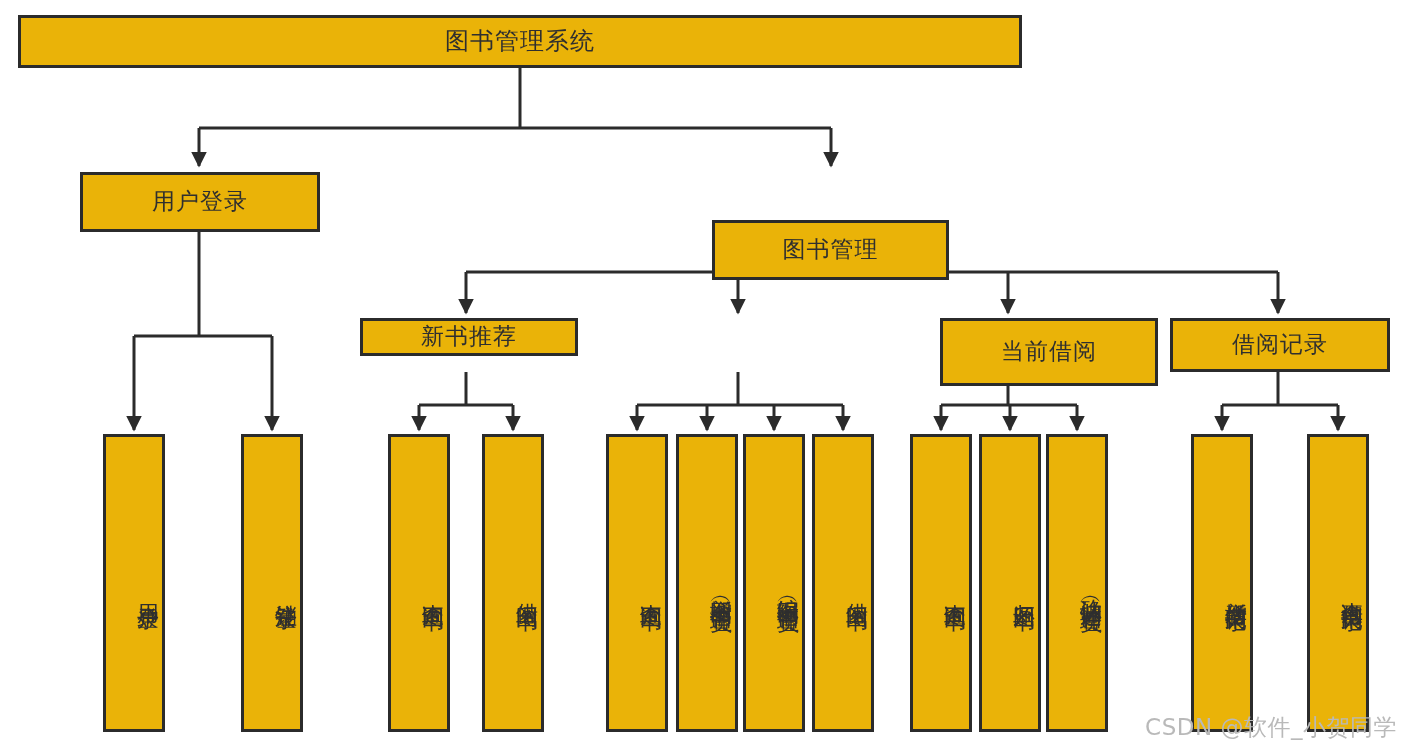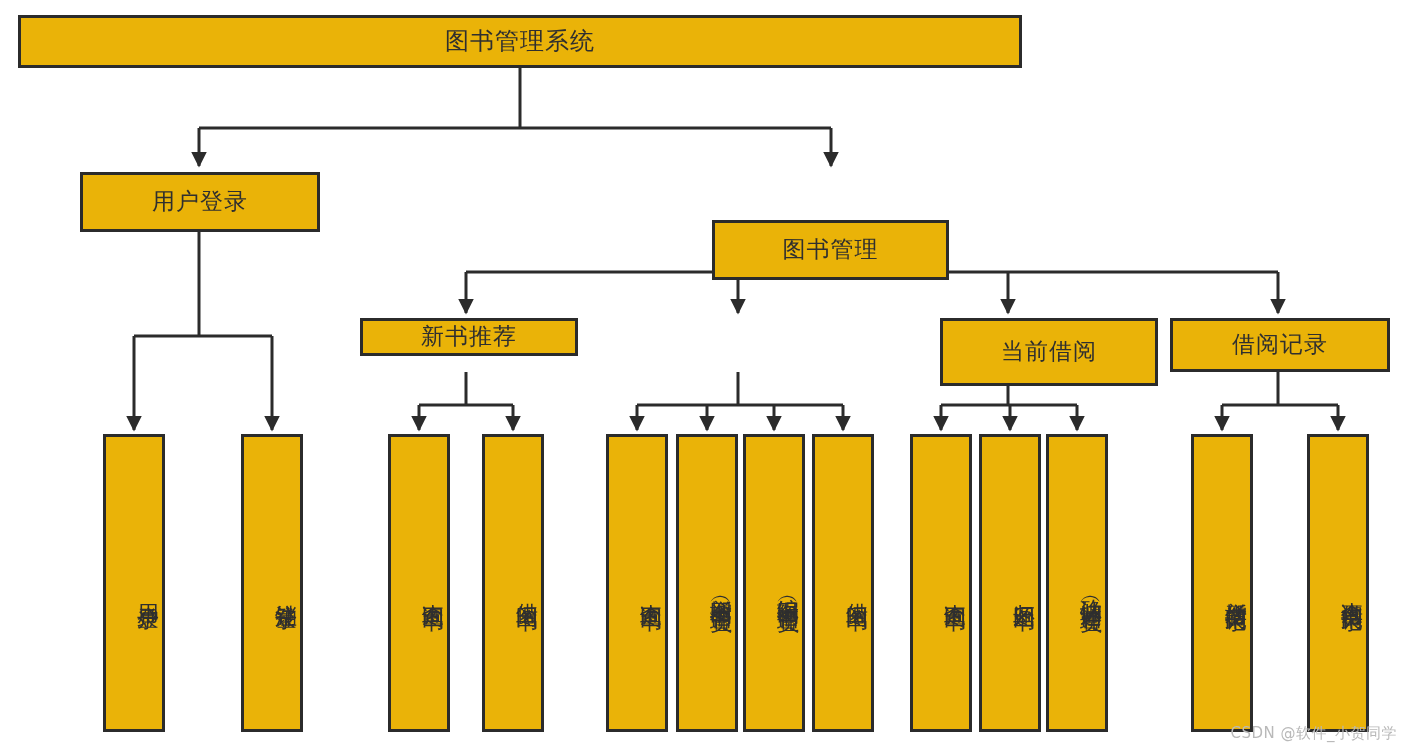--- a/index.html
+++ b/index.html
@@ -57,21 +57,21 @@
   }
   .node.vert .vtext {
     writing-mode: vertical-rl;
     text-orientation: upright;
     white-space: normal;
   }
   .watermark {
     position: absolute;
     right: 8px;
     bottom: 4px;
-    font-size: 15px;
+    font-size: 23px;
     color: #b9b9b9;
     letter-spacing: 0.5px;
     white-space: nowrap;
     z-index: 5;
   }
 </style>
 </head>
 <body>
 
 <div id="diagram">

